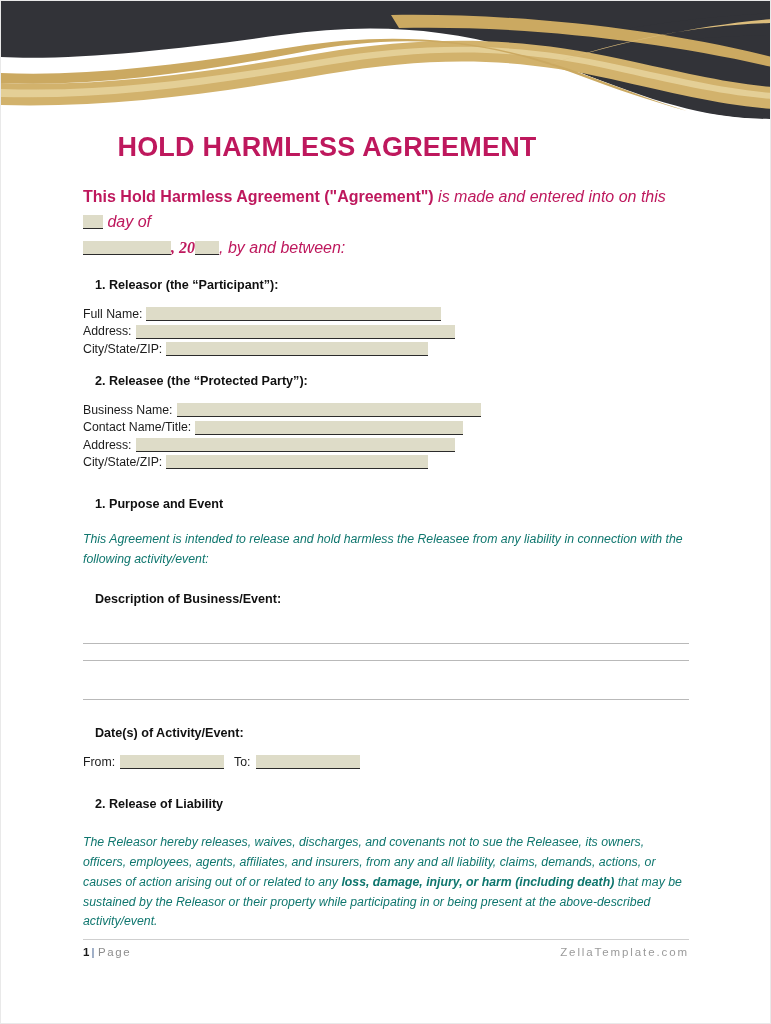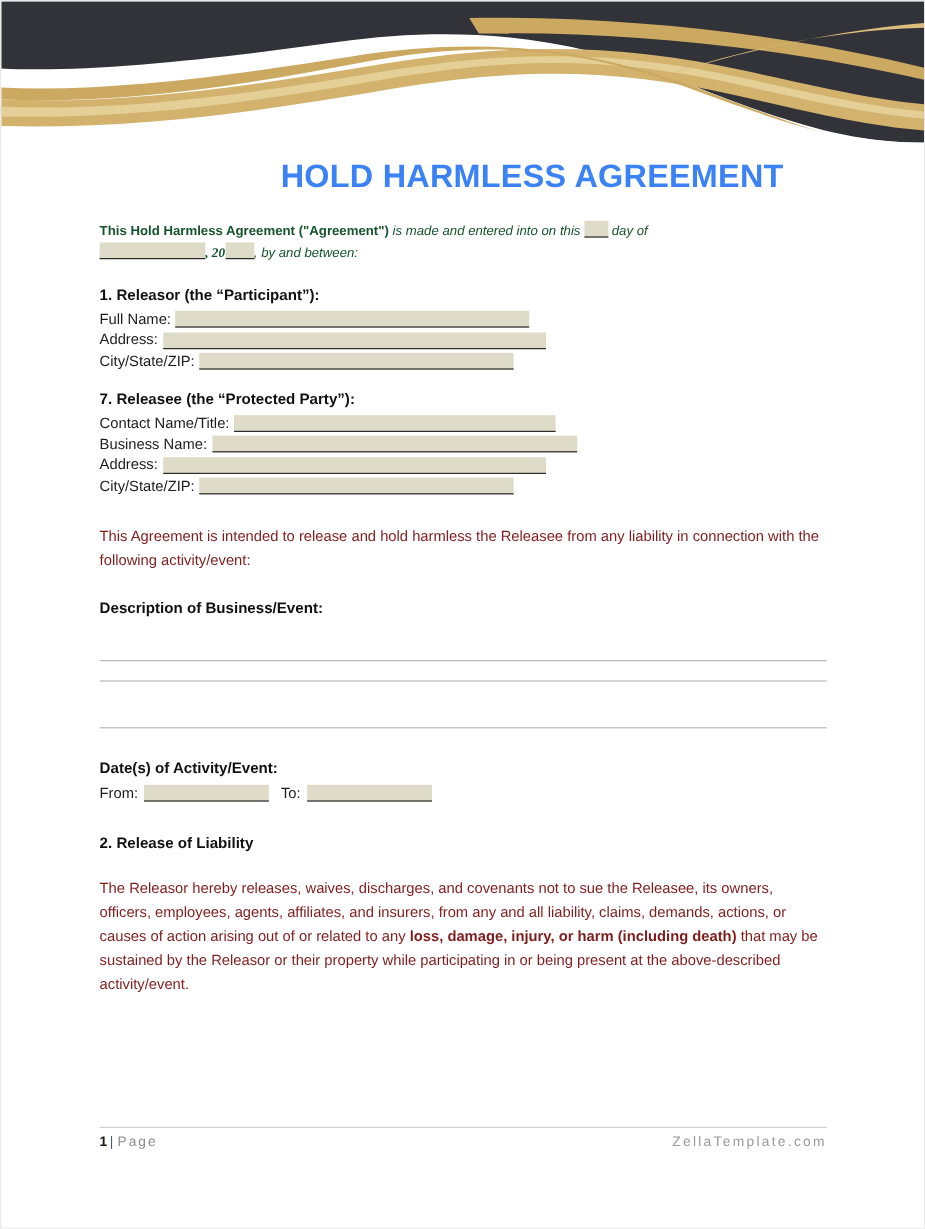--- a/index.html
+++ b/index.html
@@ -31,66 +31,66 @@
     overflow: hidden;
   }
   .banner svg { display: block; }
 
   
   .doc-title {
     position: absolute;
     top: 131px;
     left: 0;
     width: 652px;
-    text-align: right;
+    text-align: center;
     font-size: 27px;
     font-weight: bold;
     letter-spacing: 0.2px;
-    color: #3b82f6;
+    color: #be185d;
     font-family: "Liberation Sans", sans-serif;
   }
 
   
   .content {
     position: absolute;
     left: 82px;
     top: 183px;
     width: 606px;
     font-size: 12.3px;
     color: #1c1c1c;
     line-height: 1.55;
   }
 
   .intro {
     font-style: italic;
-    font-size: 11px;
+    font-size: 16px;
     line-height: 1.58;
     margin: 0 0 0 0;
-    color: #14532d;
+    color: #be185d;
   }
   .intro b { font-style: normal; font-weight: bold; }
   .intro .bi { font-style: italic; font-weight: bold; font-family: Liberation Serif, serif; }
 
   
   .blank {
     display: inline-block;
     background: #dedcc8;
     border-bottom: 1.4px solid #2b2b2b;
     vertical-align: -2px;
     height: 13px;
   }
   .blank-tiny  { width: 20px; }
   .blank-small { width: 24px; }
   .blank-month { width: 88px; }
 
   .sec-head {
     font-weight: bold;
     font-size: 12.6px;
     color: #111111;
-    margin: 0;
+    margin: 12px;
   }
 
   .group { margin-top: 16px; }
 
   .field-row {
     display: flex;
     align-items: flex-end;
     margin-top: 3px;
     font-size: 12.3px;
     color: #1c1c1c;
@@ -103,21 +103,22 @@
   .field-blank {
     background: #dedcc8;
     border-bottom: 1.5px solid #2b2b2b;
     height: 13px;
   }
 
   .para {
     margin: 0;
     font-size: 12.3px;
     line-height: 1.62;
-    color: #7f1d1d;
+    color: #0f766e;
+    font-style: italic;
   }
   .para b { font-weight: bold; }
 
   .rule {
     border: 0;
     border-top: 1px solid #b9b9b9;
     margin: 0;
     width: 606px;
   }
 
@@ -206,44 +207,45 @@
         <span class="field-blank" style="width:319px"></span>
       </div>
 
       <div class="field-row">
         <span class="field-label">City/State/ZIP:</span>
         <span class="field-blank" style="width:262px"></span>
       </div>
     </div>
 
     <div class="group">
-      <p class="sec-head">7. Releasee (the “Protected Party”):</p>
+      <p class="sec-head">2. Releasee (the “Protected Party”):</p>
+
+      <div class="field-row">
+        <span class="field-label">Business Name:</span>
+        <span class="field-blank" style="width:304px"></span>
+      </div>
 
       <div class="field-row">
         <span class="field-label">Contact Name/Title:</span>
         <span class="field-blank" style="width:268px"></span>
       </div>
 
       <div class="field-row">
-        <span class="field-label">Business Name:</span>
-        <span class="field-blank" style="width:304px"></span>
-      </div>
-
-      <div class="field-row">
         <span class="field-label">Address:</span>
         <span class="field-blank" style="width:319px"></span>
       </div>
 
       <div class="field-row">
         <span class="field-label">City/State/ZIP:</span>
         <span class="field-blank" style="width:262px"></span>
       </div>
     </div>
 
     <div style="margin-top:26px">
+      <p class="sec-head">1. Purpose and Event</p>
 
       <p class="para" style="margin-top:16px">This Agreement is intended to release and hold harmless the Releasee from any liability in connection with the following activity/event:</p>
 
       <p class="sec-head" style="margin-top:20px">Description of Business/Event:</p>
 
       <hr class="rule" style="margin-top:33px">
       <hr class="rule" style="margin-top:16px">
 
 
       <hr class="rule" style="margin-top:38px">

